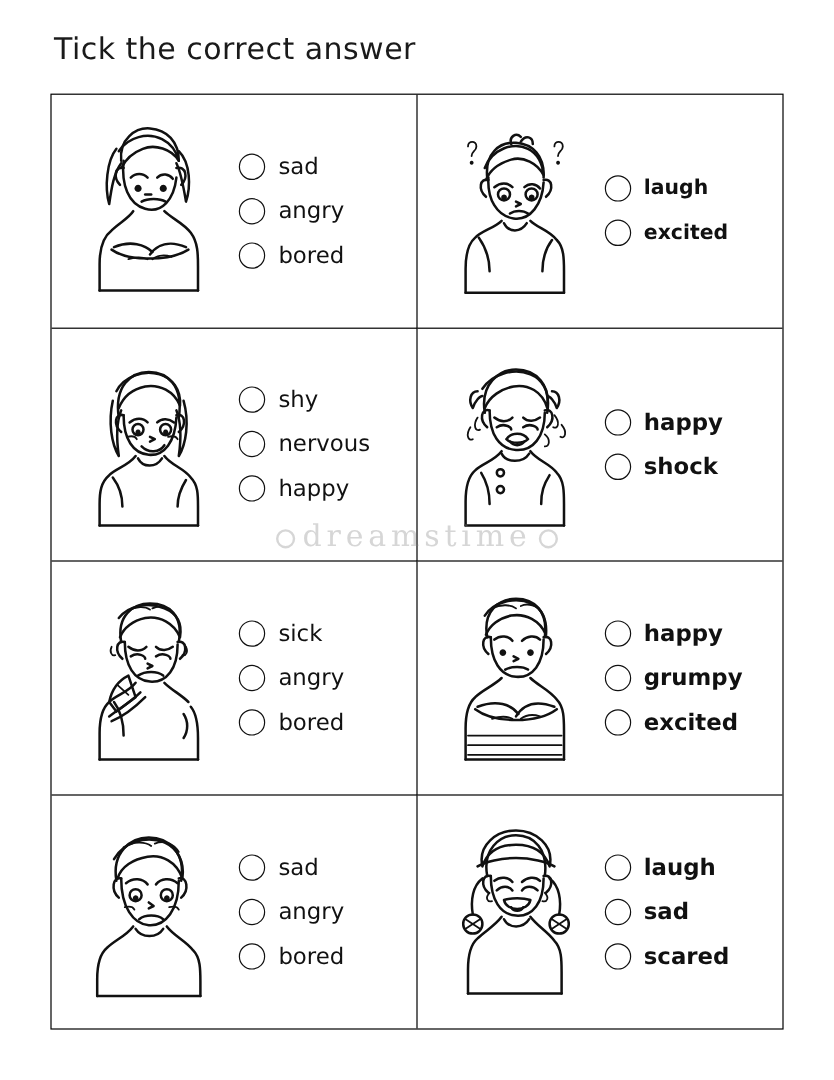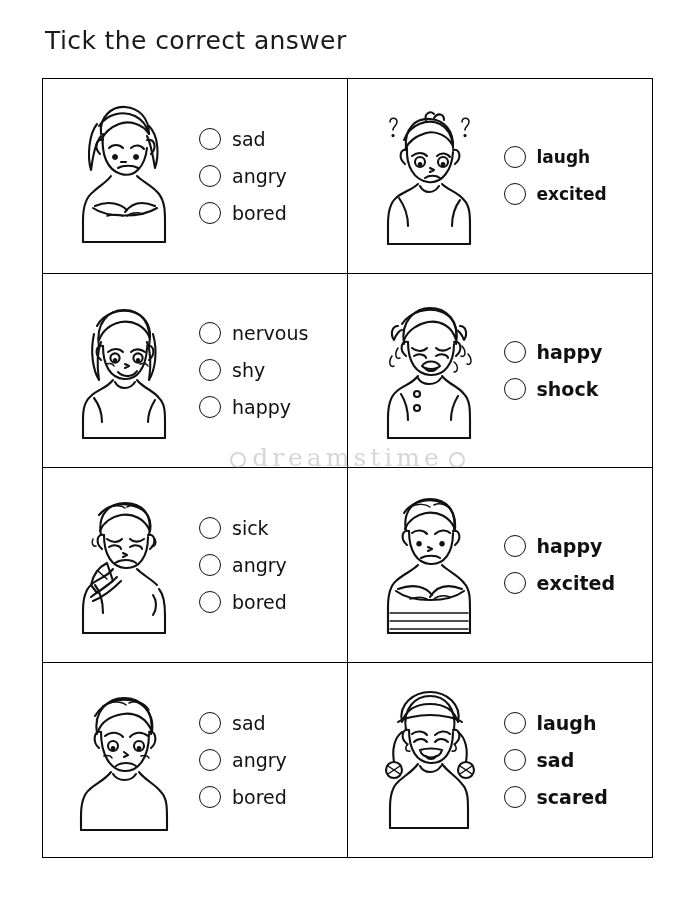--- a/index.html
+++ b/index.html
@@ -95,21 +95,21 @@
     color: #111;
     white-space: nowrap;
     font-family: "DejaVu Sans", sans-serif;
   }
   .cell.compact .option-label { font-size: 17px; }
 
   
   .watermark {
     position: absolute;
     left: 0;
-    top: 443px;
+    top: 432px;
     width: 695px;
     text-align: center;
     font-size: 25px;
     letter-spacing: 4px;
     color: rgba(130,130,130,0.33);
     font-family: "DejaVu Serif", serif;
     pointer-events: none;
     user-select: none;
   }
   .wm-dot {
@@ -254,25 +254,25 @@
           <path class="ln" d="M74 90 C80 98 90 100 96 108 C102 114 102 122 102 132 L102 148"></path>
           <path class="ln" d="M20 148 L102 148"></path>
           <path class="ln" d="M31 108 C37 116 39 124 39 132"></path>
           <path class="ln" d="M92 110 C87 118 85 124 85 132"></path>
           <path class="ln" d="M52 92 C56 100 67 100 72 92"></path>
         </svg>
       </div>
       <div class="options">
         <div class="option">
           <span class="bubble"></span>
+          <span class="option-label">shy</span>
+        </div>
+        <div class="option">
+          <span class="bubble"></span>
           <span class="option-label">nervous</span>
-        </div>
-        <div class="option">
-          <span class="bubble"></span>
-          <span class="option-label">shy</span>
         </div>
         <div class="option">
           <span class="bubble"></span>
           <span class="option-label">happy</span>
         </div>
       </div>
     </div>
 
     <div class="cell">
       <div class="figure">
@@ -392,20 +392,24 @@
           <path class="thin" d="M82 112 C76 110 70 111 66 114"></path>
         </svg>
       </div>
       <div class="options">
         <div class="option">
           <span class="bubble"></span>
           <span class="option-label">happy</span>
         </div>
         <div class="option">
           <span class="bubble"></span>
+          <span class="option-label">grumpy</span>
+        </div>
+        <div class="option">
+          <span class="bubble"></span>
           <span class="option-label">excited</span>
         </div>
       </div>
     </div>
 
     <div class="cell">
       <div class="figure">
         <svg viewBox="0 0 120 160" width="120" height="160">
           <path class="ln" d="M34 54 C30 30 46 18 61 18 C77 18 92 30 88 54"></path>
           <path class="ln" d="M38 52 C38 76 48 90 61 91 C75 92 86 78 86 54"></path>

